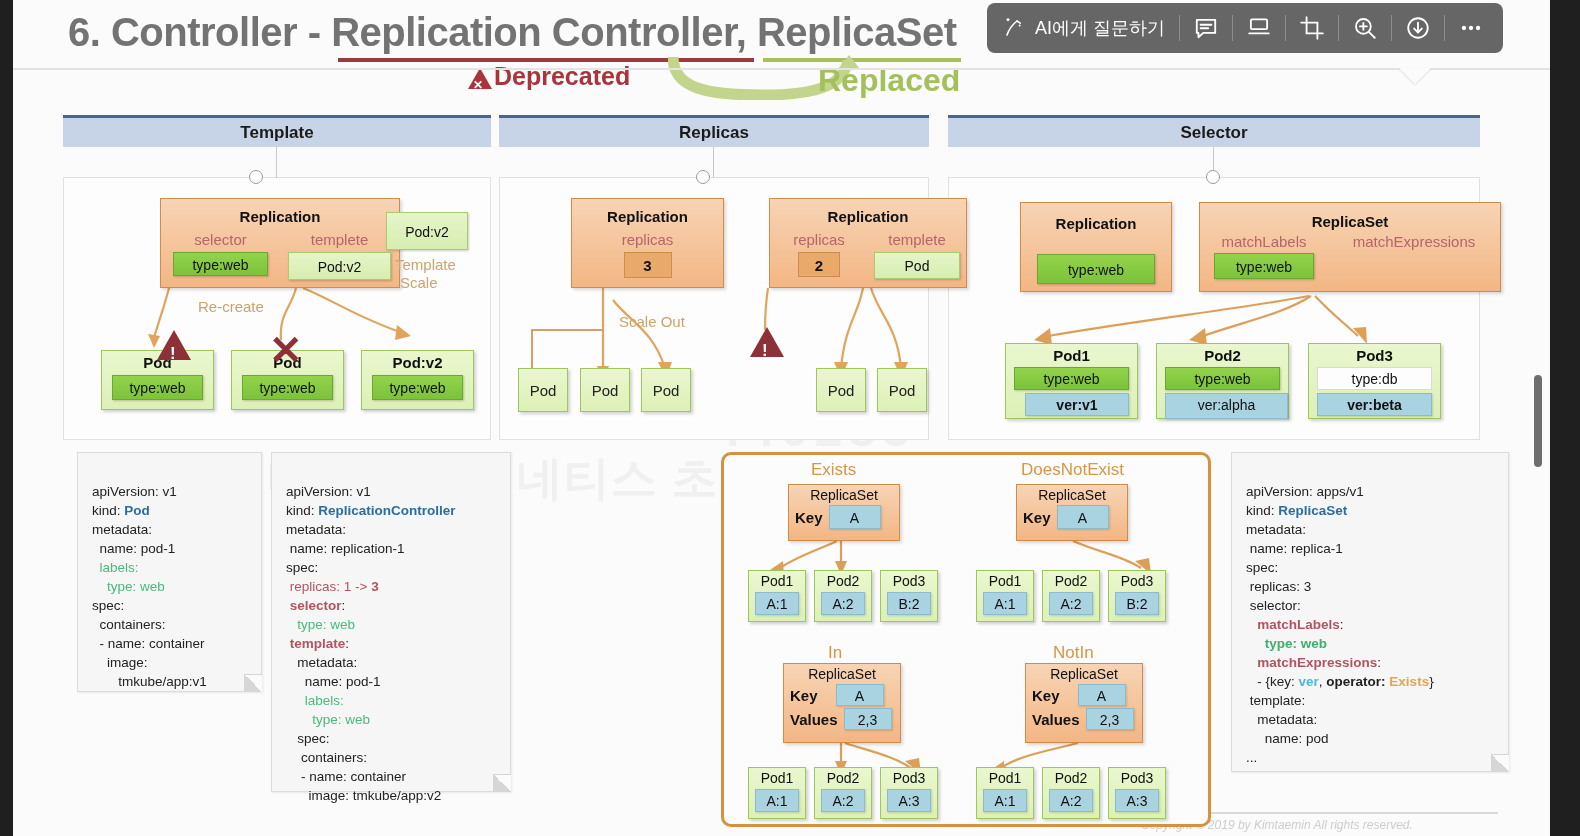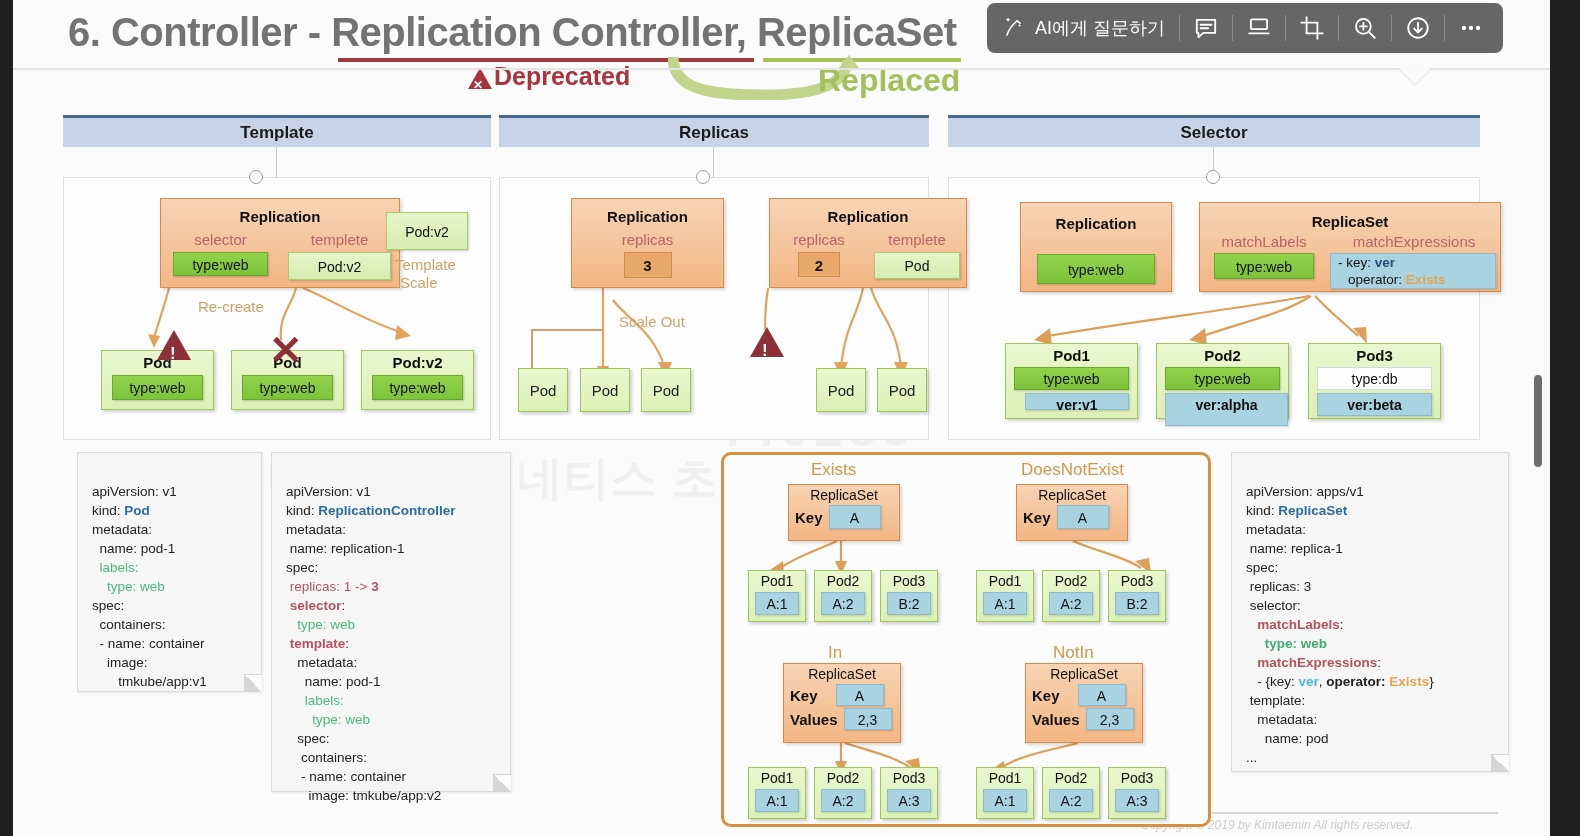--- a/index.html
+++ b/index.html
@@ -330,39 +330,33 @@
 
   <div class="orange-box" style="left:1142px;top:202px;width:302px;height:90px;">
     <div class="box-title" style="margin-top:10px;">ReplicaSet</div>
     <div style="display:flex;margin-top:3px;">
       <div style="flex:0 0 128px;">
         <div class="sub-label">matchLabels</div>
         <div class="green-chip" style="margin:3px 14px 0 14px;height:26px;line-height:26px;">type:web</div>
       </div>
       <div style="flex:1;">
         <div class="sub-label">matchExpressions</div>
-        <div class="blue-chip" style="margin:3px 4px 0 2px;height:36px;text-align:left;padding-left:7px;line-height:17px;font-size:13.5px;">
-          <span>- key:</span>
-          <b style="color:#2b4a78;">ver</b><br>
-          <span style="margin-left:10px;">operator:</span>
-          <b style="color:#e0a552;">Exists</b>
-        </div>
       </div>
     </div>
   </div>
 
   <div class="pod-box" style="left:992px;top:343px;width:133px;height:76px;">
     <div class="pod-name">Pod1</div>
     <div class="green-chip" style="margin:3px 8px 0 8px;height:23px;line-height:23px;">type:web</div>
-    <div class="blue-chip" style="margin:3px 8px 0 19px;height:17px;line-height:23px;font-weight:700;">ver:v1</div>
+    <div class="blue-chip" style="margin:3px 8px 0 19px;height:23px;line-height:23px;font-weight:700;">ver:v1</div>
   </div>
   <div class="pod-box" style="left:1143px;top:343px;width:133px;height:76px;">
     <div class="pod-name">Pod2</div>
     <div class="green-chip" style="margin:3px 8px 0 8px;height:23px;line-height:23px;">type:web</div>
-    <div class="blue-chip" style="margin:3px 0 0 8px;height:33px;line-height:23px;font-weight:700;">ver:alpha</div>
+    <div class="blue-chip" style="margin:3px 0 0 8px;height:26px;line-height:23px;font-weight:400;">ver:alpha</div>
   </div>
   <div class="pod-box" style="left:1295px;top:343px;width:133px;height:76px;">
     <div class="pod-name">Pod3</div>
     <div class="white-chip" style="margin:3px 8px 0 8px;height:23px;line-height:23px;">type:db</div>
     <div class="blue-chip" style="margin:3px 8px 0 8px;height:23px;line-height:23px;font-weight:700;">ver:beta</div>
   </div>
 
   <div class="note" style="left:64px;top:452px;width:185px;height:240px;">
 <span>apiVersion: v1</span>
 kind: <span class="k-blue">Pod</span>

